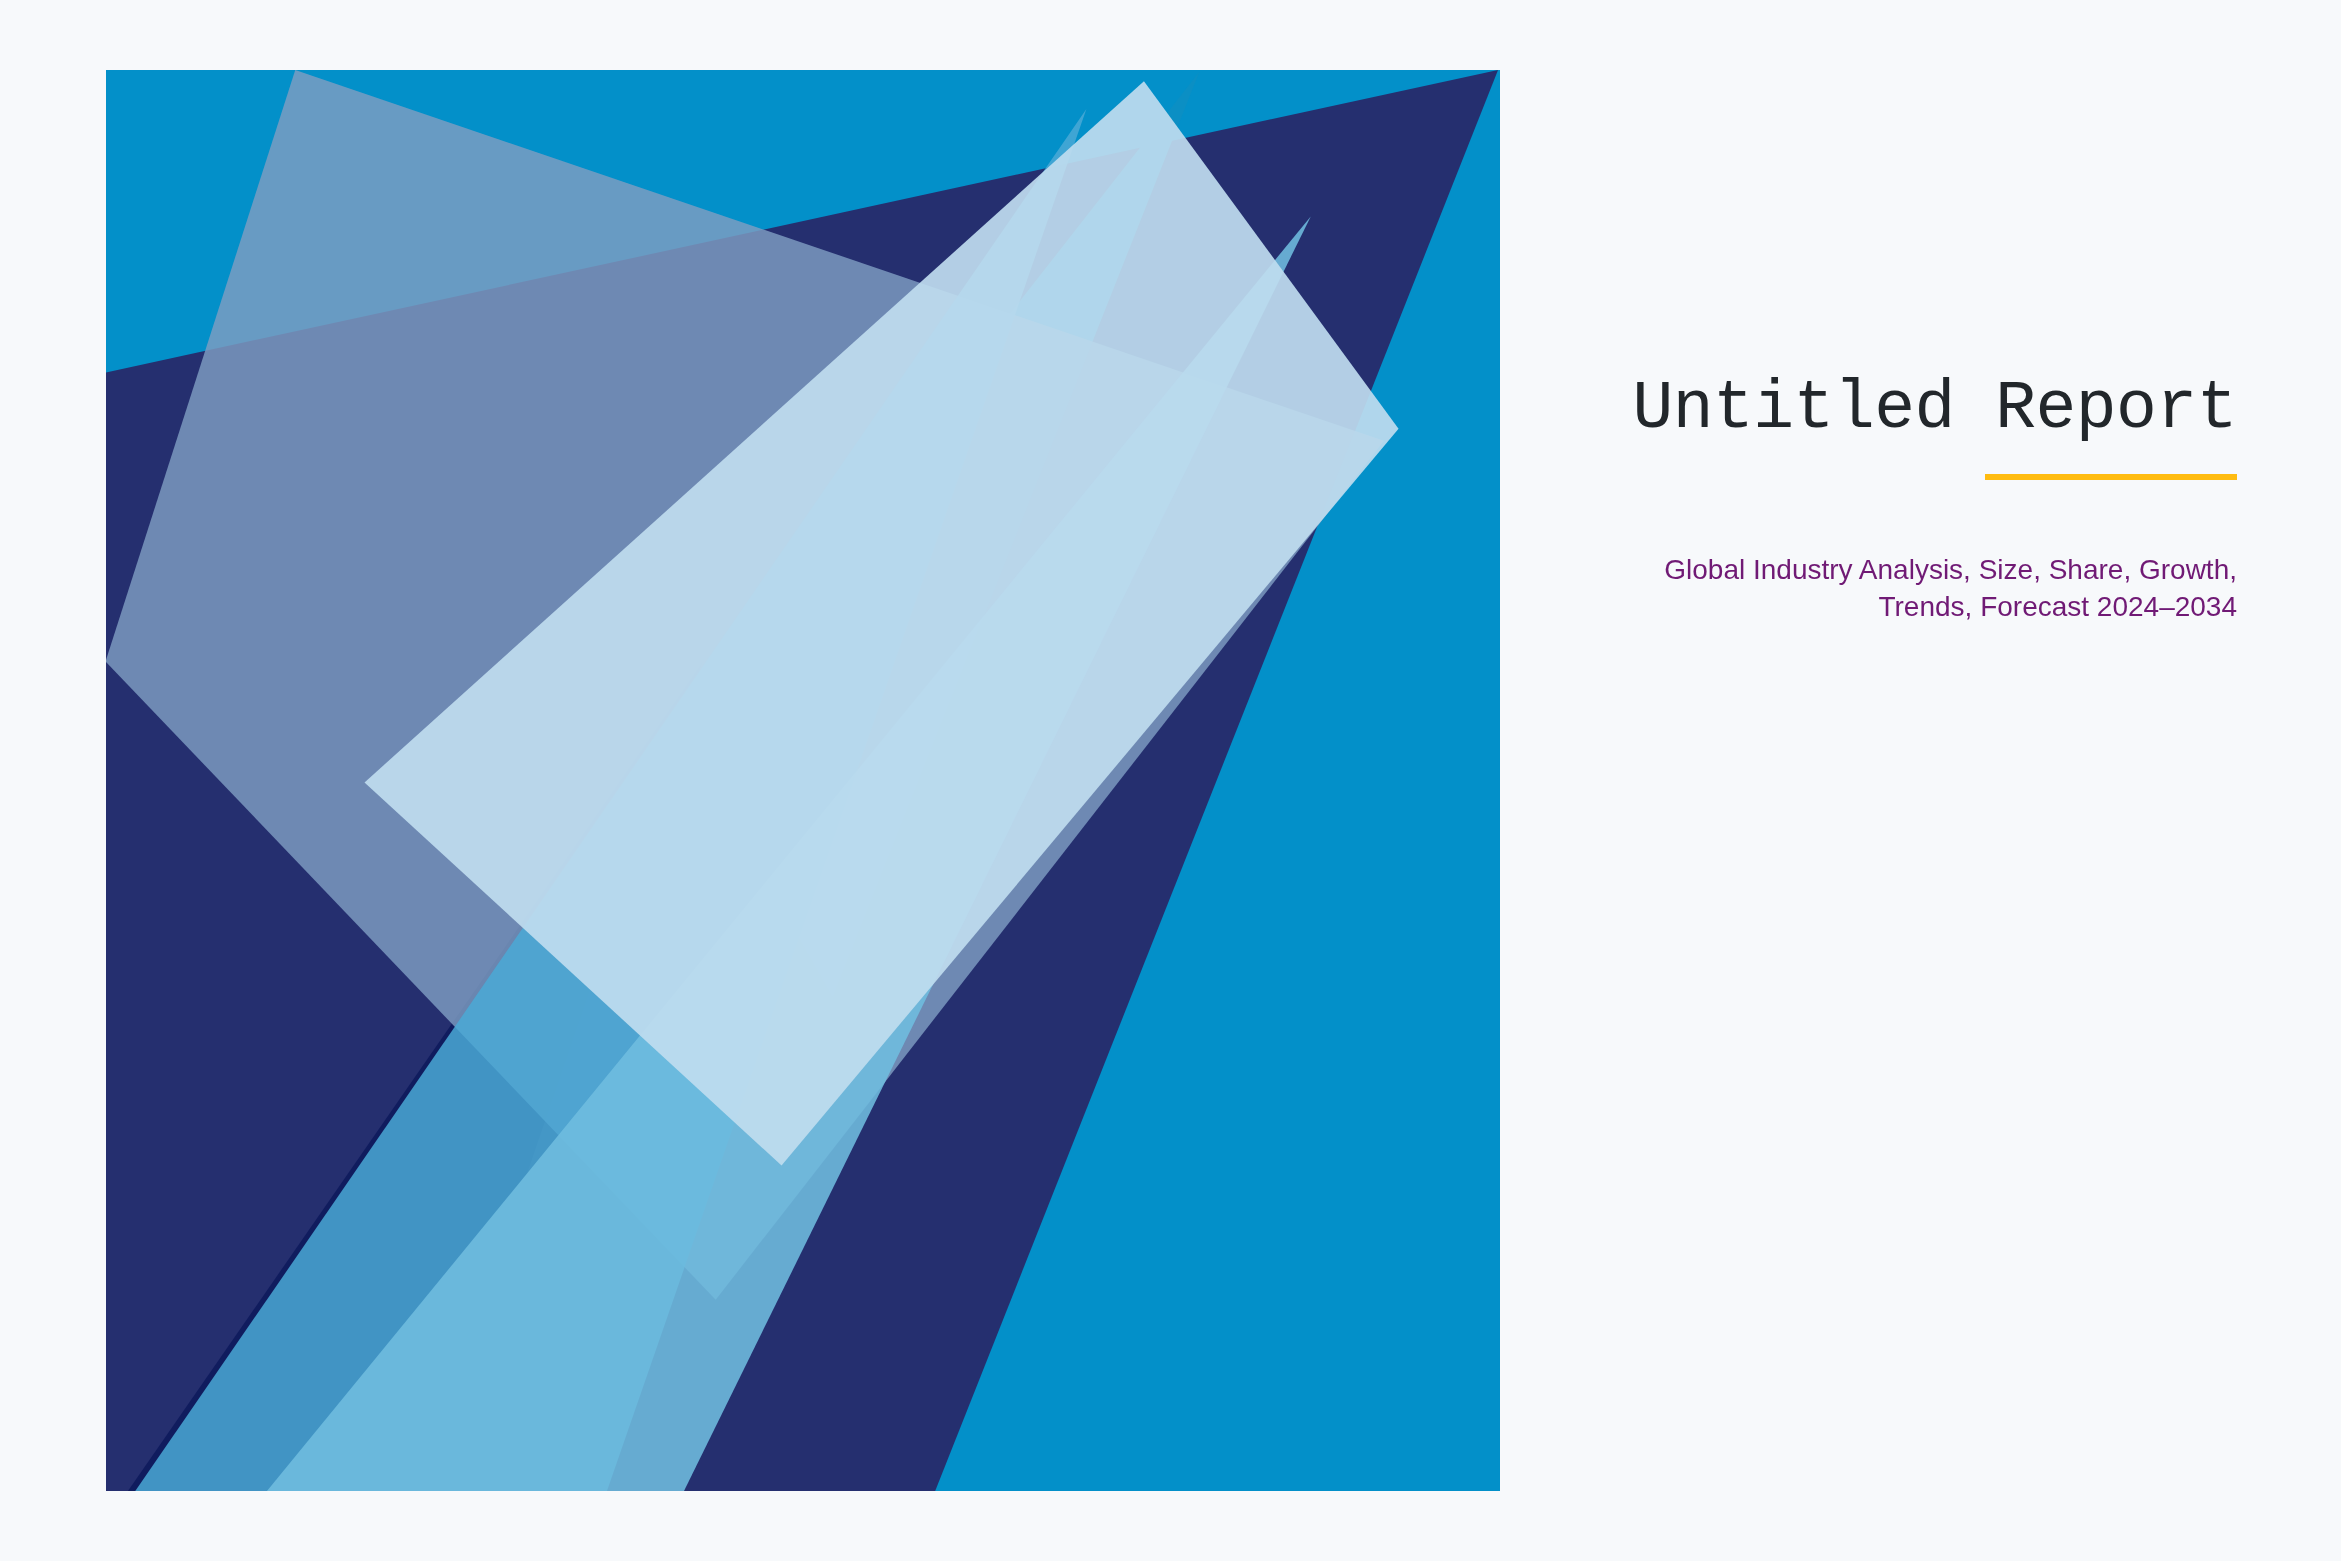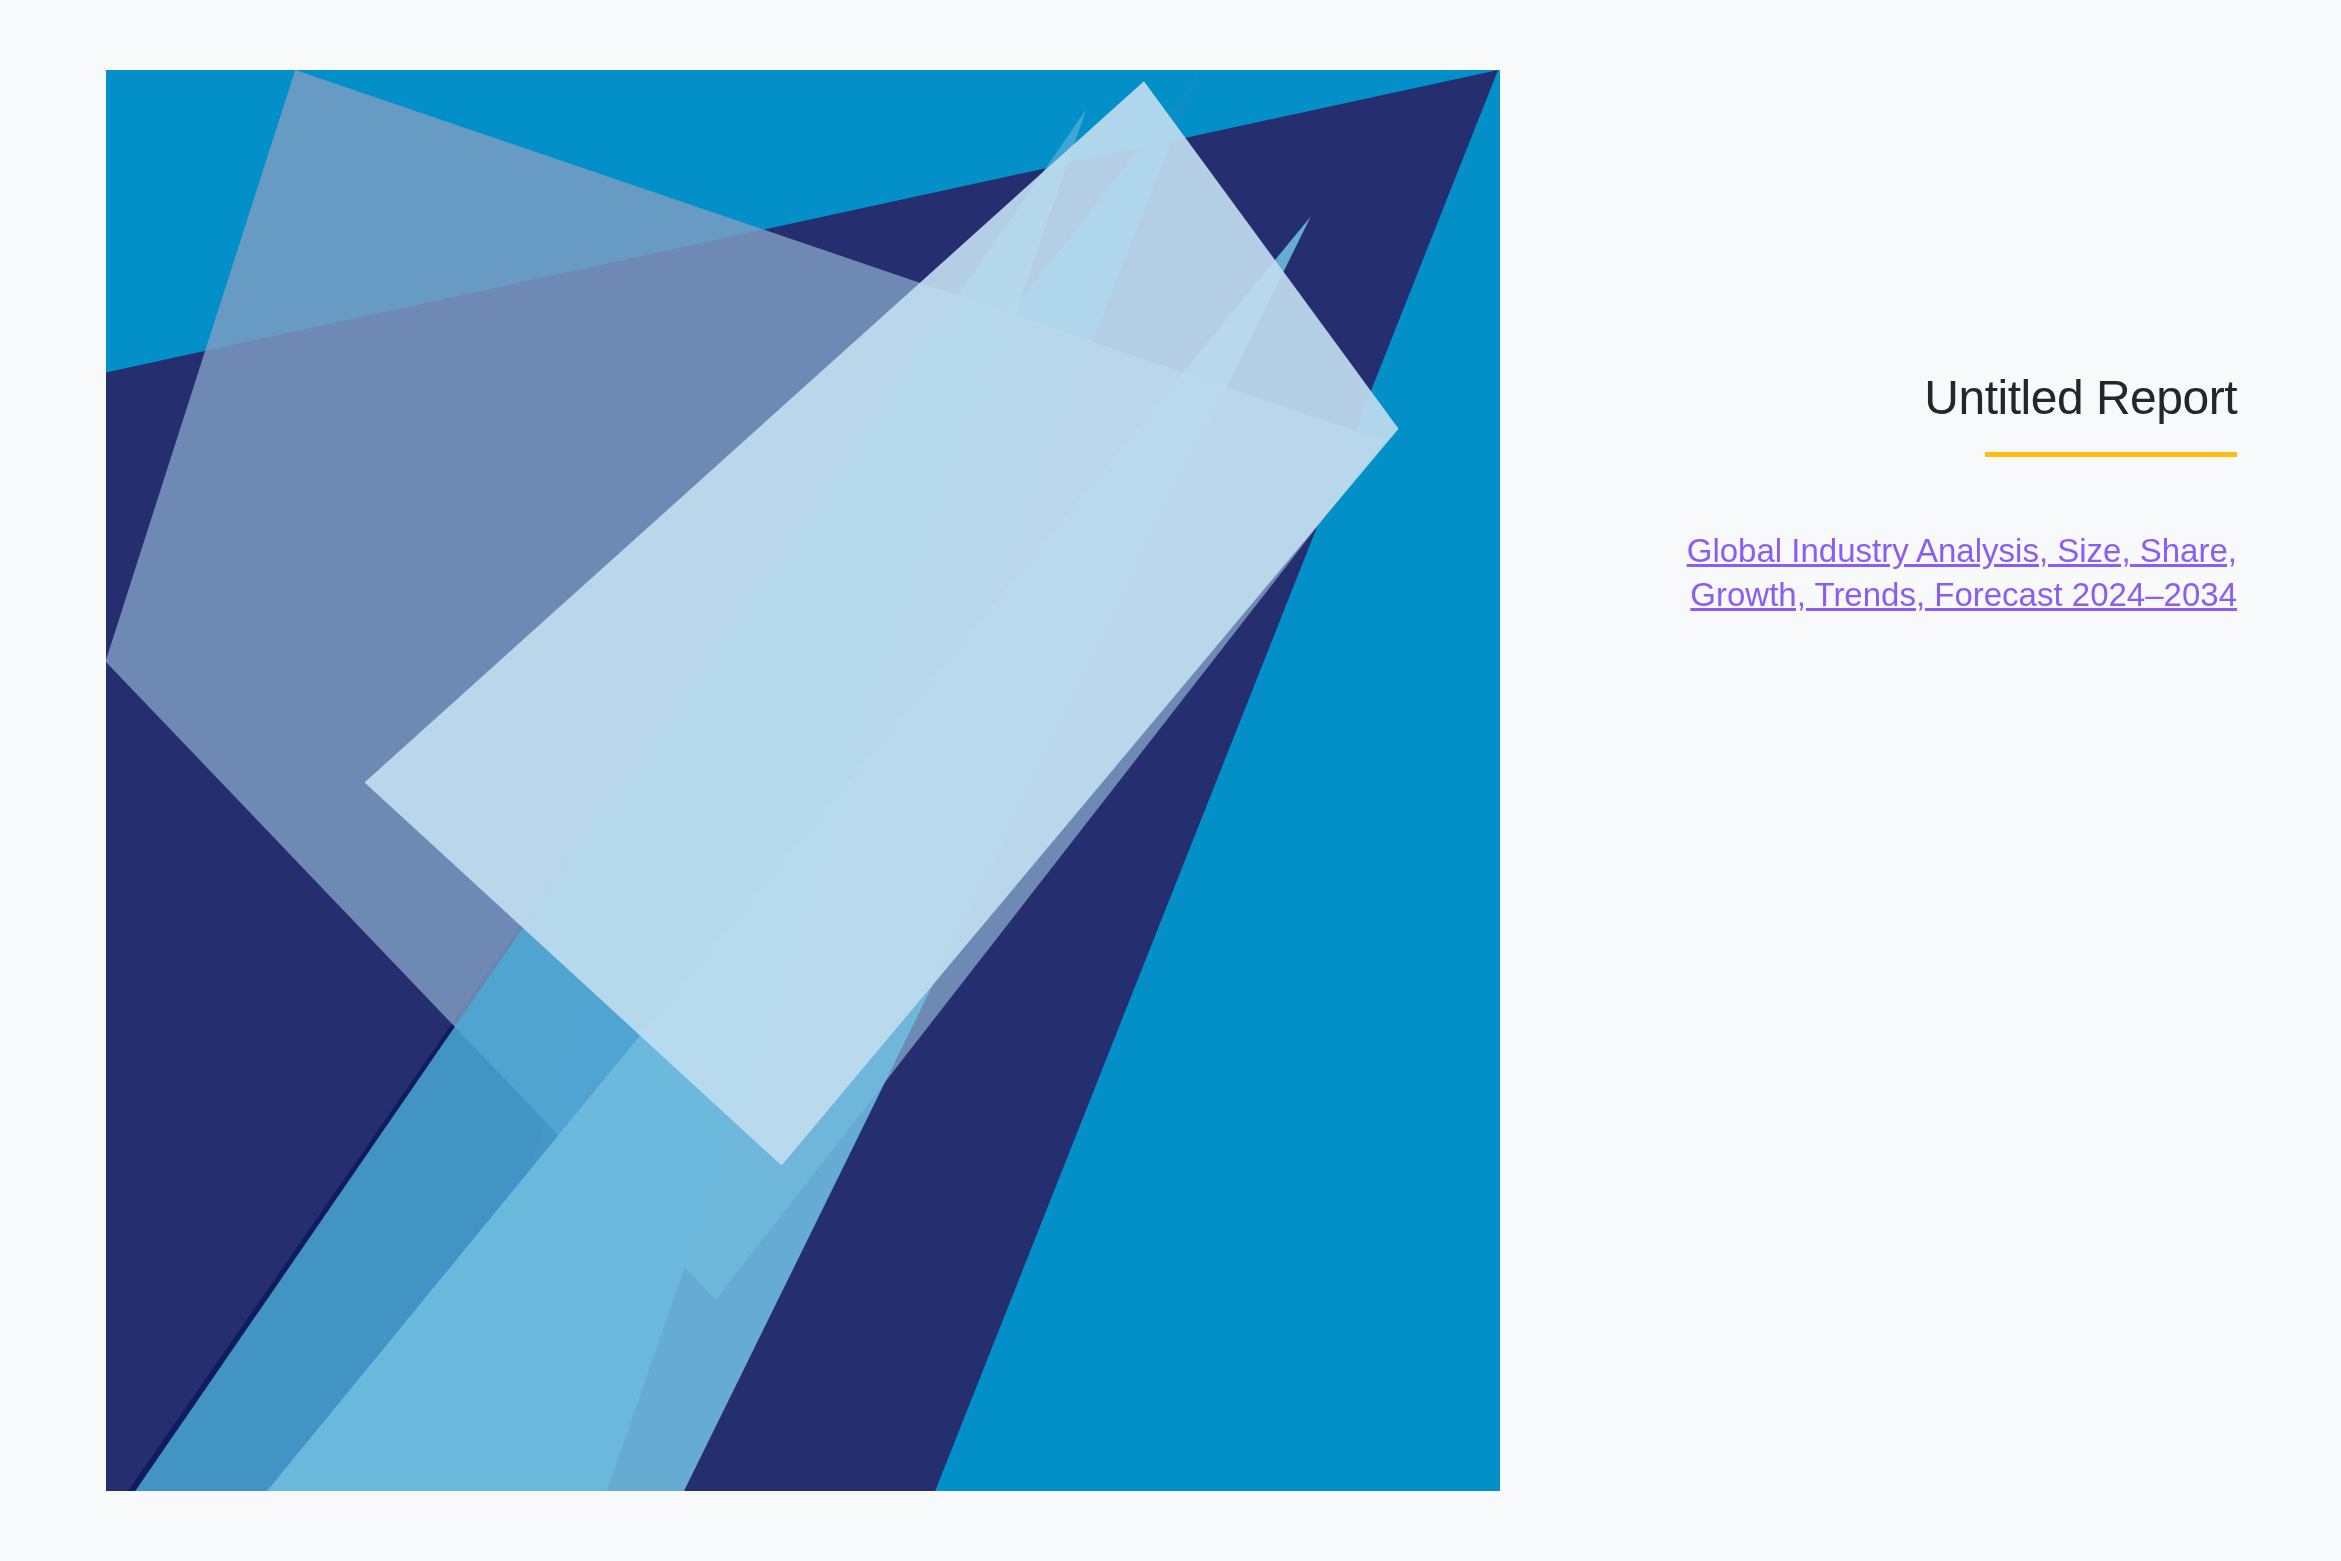--- a/index.html
+++ b/index.html
@@ -33,45 +33,44 @@
   #title-block {
     position: absolute;
     left: 1586px;
     top: 371px;
     width: 651px;
     text-align: right;
   }
 
   #report-title {
     margin: 0;
-    font-family: Liberation Sans, sans-serif;
-    font-size: 48px;
+    font-family: Liberation Mono, monospace;
+    font-size: 68px;
     font-weight: 400;
     line-height: 1.12;
     letter-spacing: -0.5px;
     color: #22272b;
     white-space: nowrap;
   }
 
   #title-accent-rule {
     margin: 27px 0 0 auto;
     width: 252px;
     height: 5.4px;
     background: #ffbc11;
   }
 
   #report-subtitle {
     margin: 72px 0 0 0;
     font-family: "Liberation Sans", sans-serif;
-    font-size: 33px;
+    font-size: 28px;
     font-weight: 400;
     line-height: 1.32;
-    color: #8b5cf6;
+    color: #701a75;
     text-align: right;
-    text-decoration: underline;
   }
 </style>
 </head>
 <body>
 
 <div id="cover-artwork">
   <svg viewBox="0 0 2858 2912" preserveAspectRatio="none">
     <defs>
       <clipPath id="artClip">
         <rect x="0" y="0" width="2858" height="2912"></rect>

